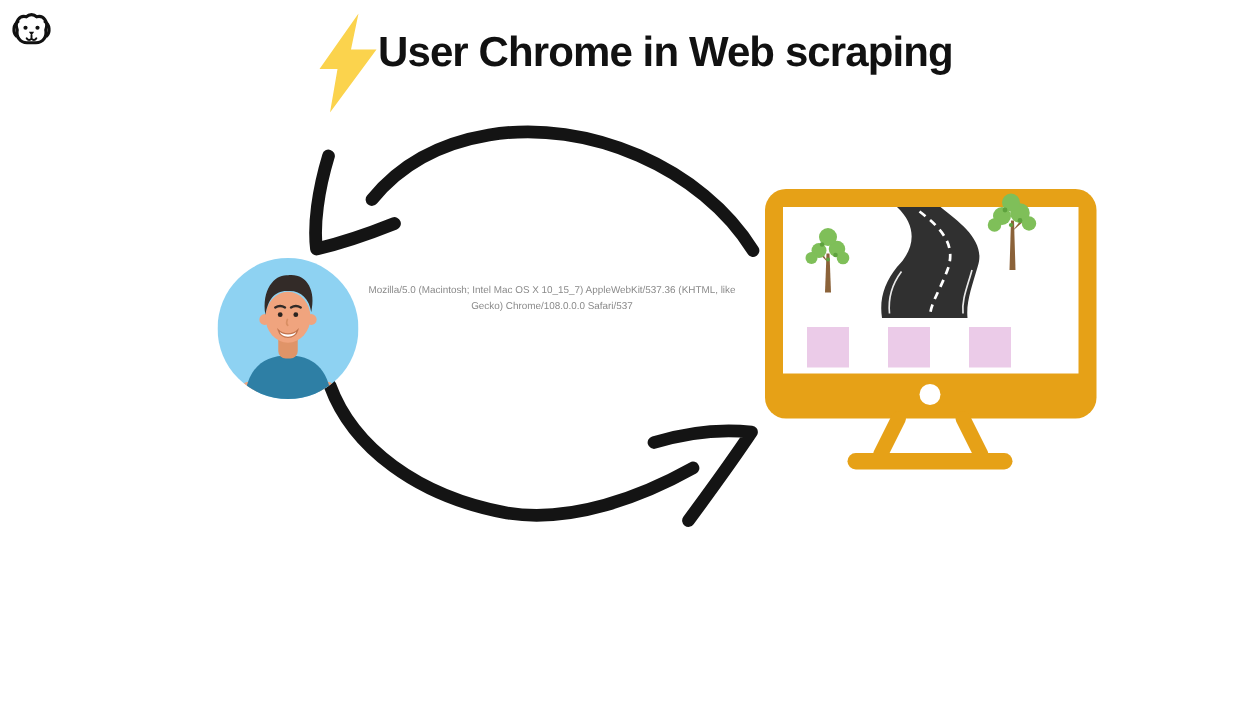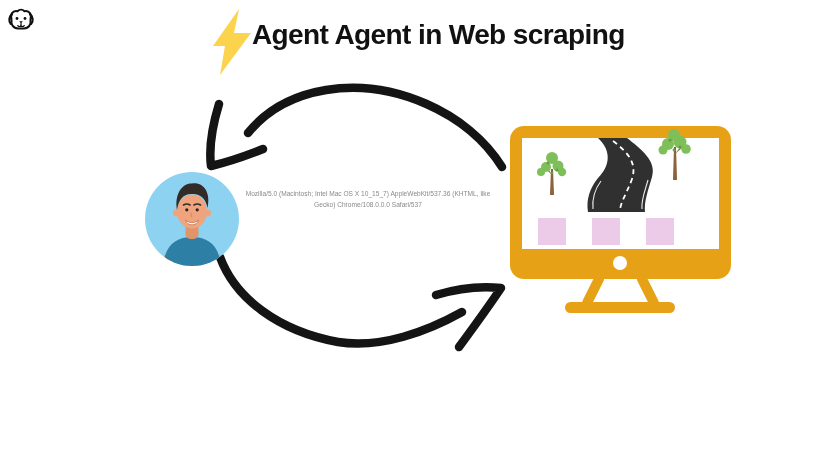--- a/index.html
+++ b/index.html
@@ -74,21 +74,21 @@
     <circle class="ink-f" cx="11" cy="11.5" r="1.4"></circle>
     <circle class="ink-f" cx="19" cy="11.5" r="1.4"></circle>
     <path class="ink-f" d="M 13.2 14.2 L 16.8 14.2 L 15 16.6 Z"></path>
     <path class="ink" stroke-width="1.3" d="M 15 16.6 L 15 18.2 M 11.8 18.6 C 12.8 20 14 20 15 18.6 M 15 18.6 C 16 20 17.2 20 18.2 18.6"></path>
   </svg>
 
   <svg class="abs" style="left:212px;top:9px" width="40" height="66" viewBox="0 0 40 66" aria-hidden="true">
     <polygon class="yellow" points="27,0 1,37 13,37 8,66 39,24 22,24"></polygon>
   </svg>
 
-  <h1 class="page-title">Agent Agent in Web scraping</h1>
+  <h1 class="page-title">User Chrome in Web scraping</h1>
 
   <svg class="abs" style="left:0;top:0" width="828" height="467" viewBox="0 0 828 467" aria-hidden="true">
     <g>
       <path class="arrow" d="M 502 167 C 468 112 392 79 326 90 C 290 96 265 112 248 133"></path>
       <path class="arrow" d="M 219 104 C 212 127 209 150 211 166 C 228 162 248 155 263 149"></path>
     </g>
     <g>
       <path class="arrow" d="M 220 257 C 235 298 278 331 338 342 C 381 349 428 331 462 312"></path>
       <path class="arrow" d="M 436 295 C 459 288 482 286 501 288 C 489 306 473 328 459 347"></path>
     </g>

